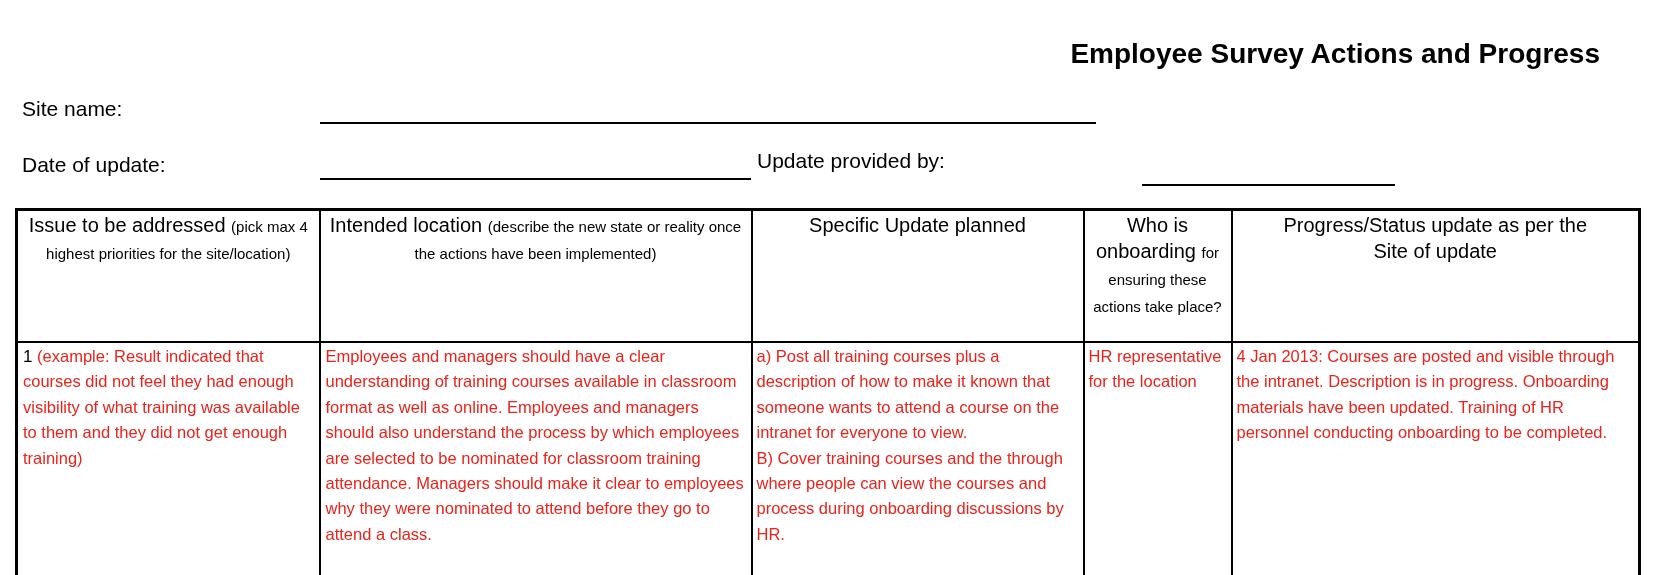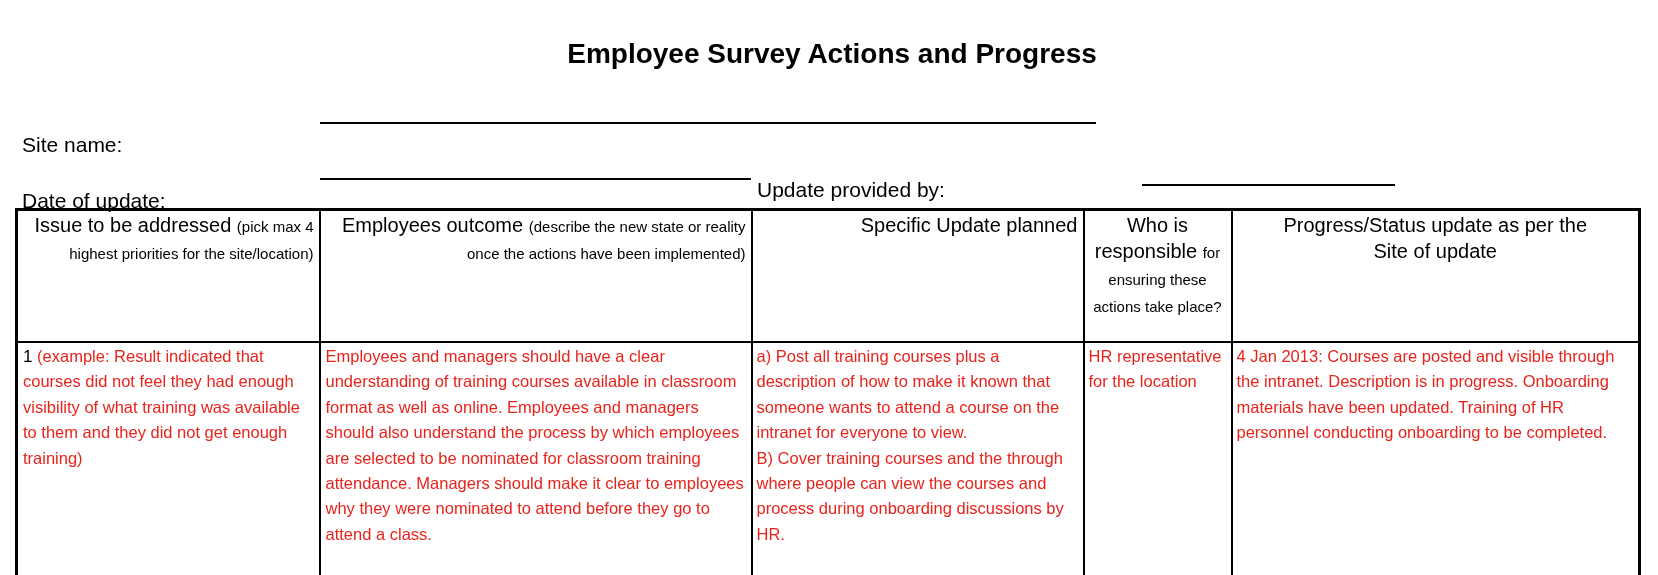--- a/index.html
+++ b/index.html
@@ -4,43 +4,42 @@
 <style>
   html, body { margin: 0; padding: 0; }
   body {
     width: 1658px; height: 575px;
     overflow: hidden; position: relative;
     background: #ffffff; color: #000;
     font-family: "Liberation Sans", sans-serif;
   }
   .page-title {
     position: absolute; top: 38px; left: 0; width: 1600px;
-    text-align: center; font-size: 28px; font-weight: bold;
+    text-align: right; font-size: 28px; font-weight: bold;
     letter-spacing: 0px;
-    padding-left: 32px;
   }
-  .form-label { position: absolute; font-size: 21px; margin-top: 36px; }
+  .form-label { position: absolute; font-size: 21px; }
   #site-label { left: 22px; top: 97px; }
   #date-label { left: 22px; top: 153px; }
-  #provider-label { left: 757px; top: 142px; }
+  #provider-label { left: 757px; top: 149px; }
   .blank-line { position: absolute; height: 0; border-bottom: 2px solid #000; }
   #site-blank { left: 320px; top: 122px; width: 776px; }
   #date-blank { left: 320px; top: 178px; width: 431px; }
   #provider-blank { left: 1142px; top: 184px; width: 253px; }
 
   table.actions {
     position: absolute; left: 15px; top: 208px; width: 1623px;
     border-collapse: collapse; table-layout: fixed;
     border: 3px solid #000;
   }
   col.c1 { width: 303px; } col.c2 { width: 432px; } col.c3 { width: 332px; }
   col.c4 { width: 148px; } col.c5 { width: 408px; }
   th, td { border: 2px solid #000; vertical-align: top; padding: 1px 5px; }
   th { font-weight: normal; font-size: 20px; line-height: 26px; height: 128px; }
-  th.left { text-align: right; margin-top: 40px; } th.center { text-align: center; }
+  th.left { text-align: center; margin-top: 40px; } th.center { text-align: center; }
   .hdr-note { font-size: 15px; line-height: 25px; }
   td { font-size: 16.5px; line-height: 25.4px; height: 420px; }
   td.cell-resp, td.cell-prog { padding: 1px 4px; }
   td.cell-actions { padding: 1px 4px; }
   .red { color: var(--red, #e8231c); }
   .issue-num { color: #000; font-size: 17px; }
   .block { display: block; }
 </style>
 </head>
 <body>
@@ -60,23 +59,23 @@
   <colgroup>
       <col class="c1">
       <col class="c2">
       <col class="c3">
       <col class="c4">
       <col class="c5">
     </colgroup>
   <tbody>
       <tr>
     <th class="left"><span>Issue to be addressed</span> <span class="hdr-note">(pick max 4 highest priorities for the site/location)</span></th>
-    <th class="left"><span>Employees outcome</span> <span class="hdr-note">(describe the new state or reality once the actions have been implemented)</span></th>
+    <th class="left"><span>Intended location</span> <span class="hdr-note">(describe the new state or reality once the actions have been implemented)</span></th>
     <th class="left"><span>Specific Update planned</span></th>
-    <th class="center"><span>Who is responsible</span> <span class="hdr-note">for ensuring these actions take place?</span></th>
+    <th class="center"><span>Who is onboarding</span> <span class="hdr-note">for ensuring these actions take place?</span></th>
     <th class="center">
           <span class="block">Progress/Status update as per the</span>
           <span class="block">Site of update</span>
         </th>
   </tr>
   <tr>
     <td class="cell-issue"><span class="issue-num">1</span> <span class="red">(example: Result indicated that courses did not feel they had enough visibility of what training was available to them and they did not get enough training)</span></td>
     <td class="cell-outcome red">Employees and managers should have a clear understanding of training courses available in classroom format as well as online. Employees and managers should also understand the process by which employees are selected to be nominated for classroom training attendance. Managers should make it clear to employees why they were nominated to attend before they go to attend a class.</td>
     <td class="cell-actions red">
       <span class="block">a) Post all training courses plus a description of how to make it known that someone wants to attend a course on the intranet for everyone to view.</span>

